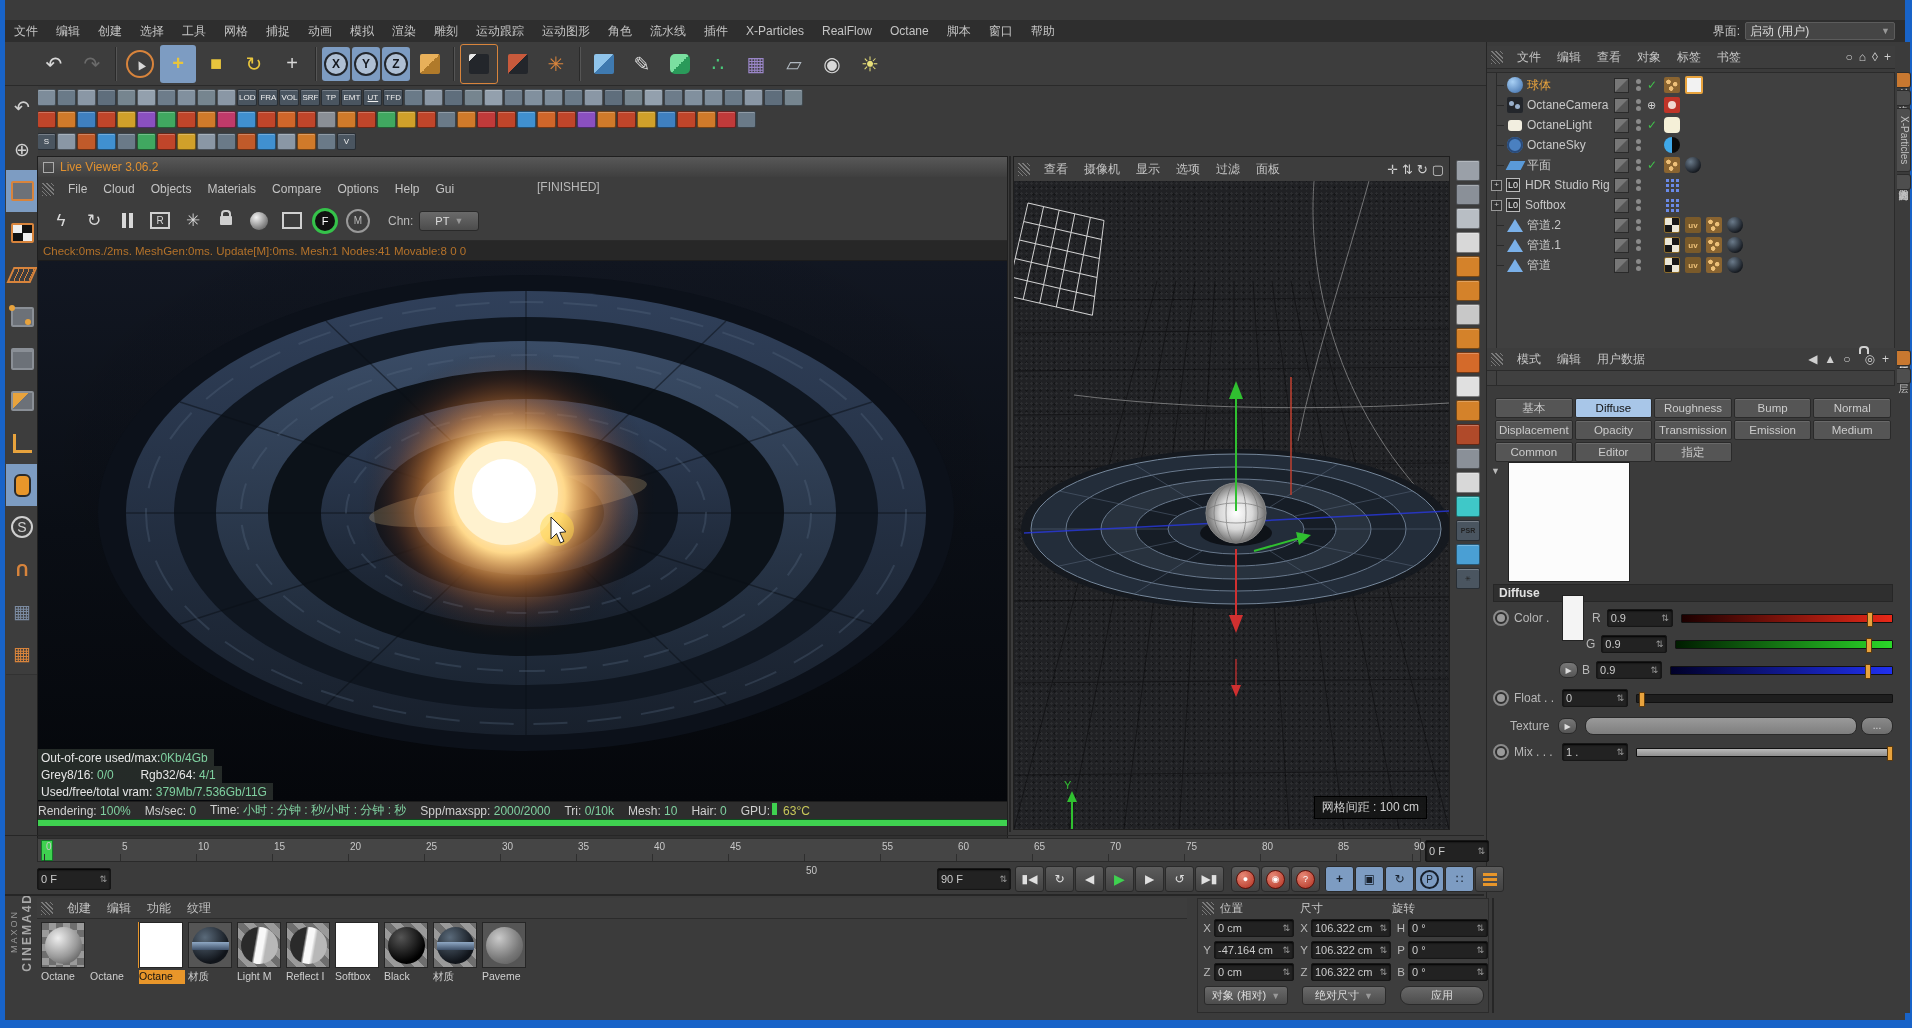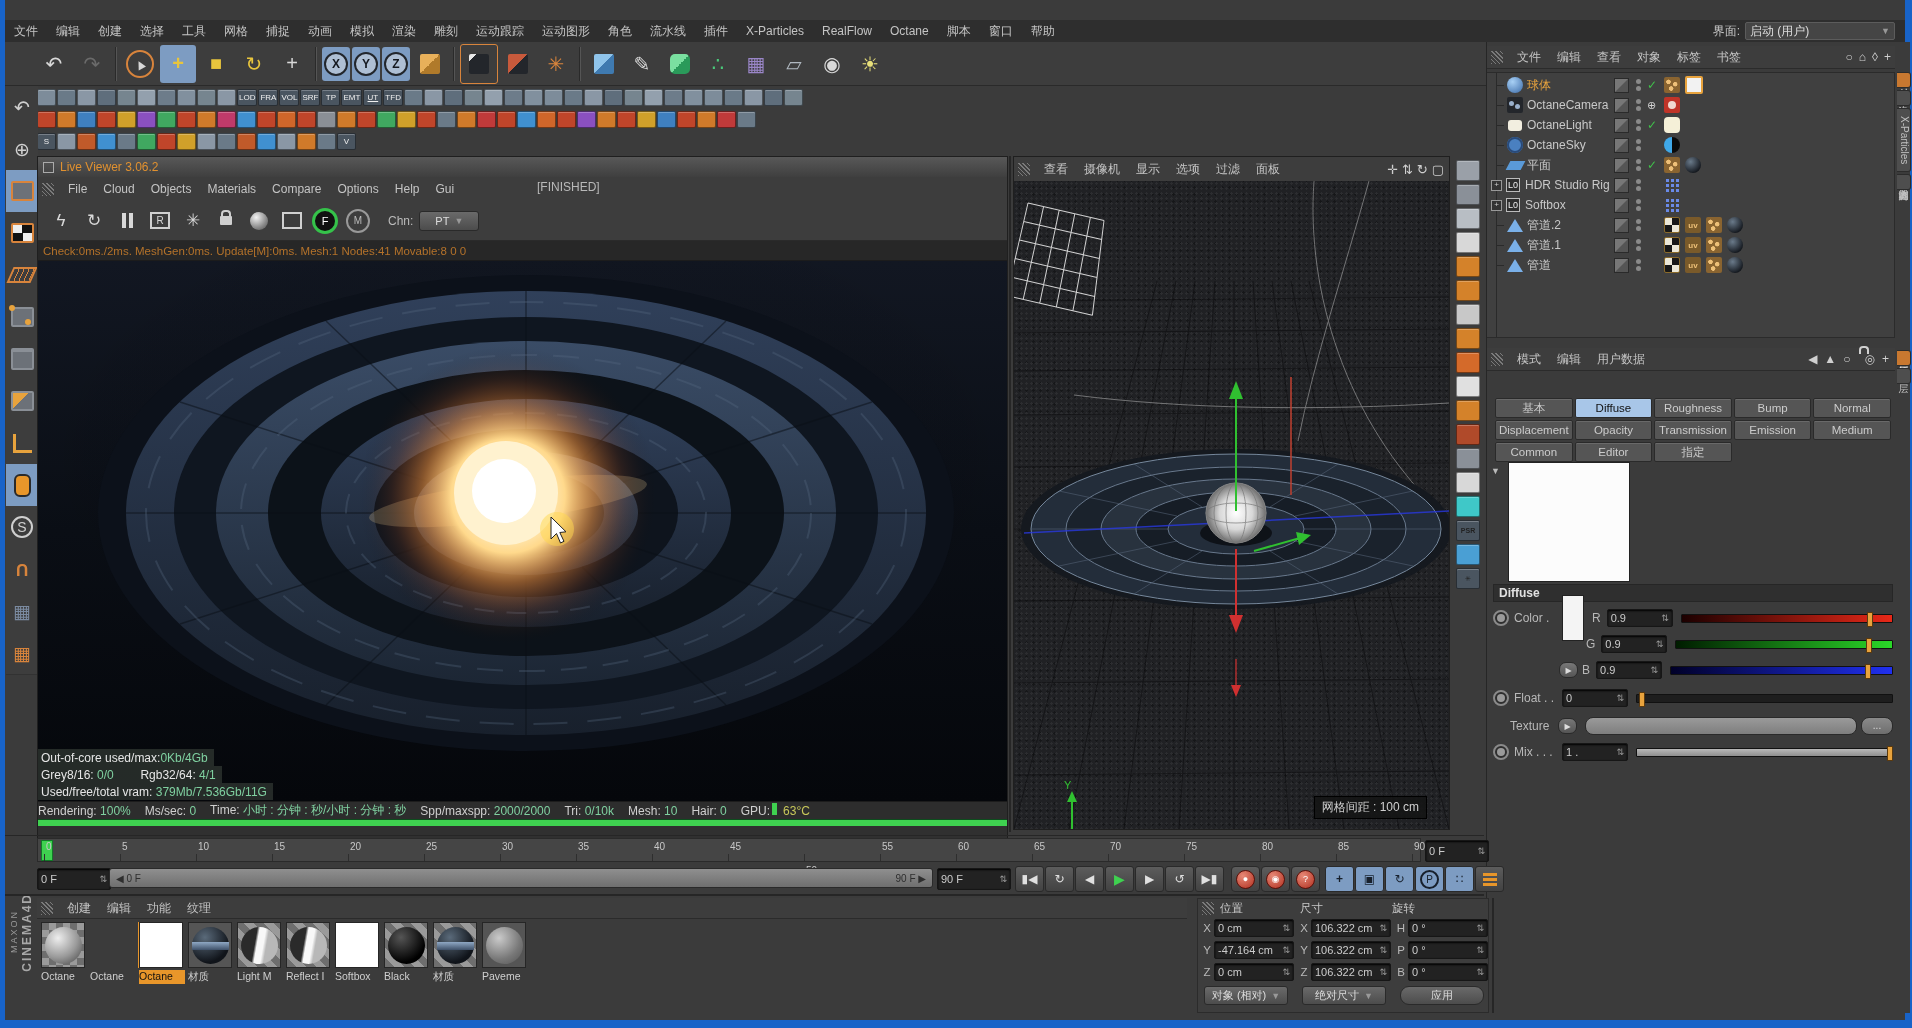--- a/index.html
+++ b/index.html
@@ -92,21 +92,21 @@
   #gridlabel{position:absolute;right:22px;bottom:10px;background:rgba(20,20,20,.85);border:1px solid #000;color:#cfcfcf;font-size:12px;padding:2px 7px;}
   
   #ostrip{left:1448px;top:158px;width:30px;height:672px;display:flex;flex-direction:column;align-items:center;gap:3px;padding-top:2px;box-sizing:border-box;}
   #ostrip .strip-ic{width:24px;min-width:24px;height:21px;font-size:7px;color:#222;font-weight:bold;}
   
   #rp{left:1481px;top:42px;width:424px;height:971px;background:#3b3b3b;border-left:1px solid #262626;box-sizing:border-box;}
   #ommenu{left:0;top:4px;width:408px;height:22px;}
   .vtabs{position:absolute;left:410px;width:14px;display:flex;flex-direction:column;gap:2px;}
   .vtab{writing-mode:vertical-rl;text-orientation:mixed;font-size:10px;color:#c0c0c0;background:#4e4e4e;border:1px solid #2c2c2c;border-left:none;padding:7px 0;text-align:center;border-radius:0 3px 3px 0;}
   .vtab.active{background:#c87830;color:#fff;}
-  #omtree{left:0;top:30px;width:408px;height:266px;background:#404040;border:1px solid #2b2b2b;border-left:none;box-sizing:border-box;overflow:hidden;}
+  #omtree{left:0;top:30px;width:408px;height:314px;background:#404040;border:1px solid #2b2b2b;border-left:none;box-sizing:border-box;overflow:hidden;}
   .orow{position:absolute;left:0;width:406px;height:20px;display:flex;align-items:center;font-size:12px;color:#c8c8c8;}
   .orow .nm{margin-left:4px;}
   .orow.sel .nm{color:#e8a33d;}
   .treeline{position:absolute;left:9px;top:0;width:1px;height:100%;background:#2a2a2a;}
   .stub{width:8px;height:1px;background:#2a2a2a;margin-left:9px;}
   .exp{width:9px;height:9px;border:1px solid #999;background:#333;color:#ccc;font-size:8px;line-height:7px;text-align:center;margin-left:4px;flex:0 0 auto;}
   .oi{width:16px;height:16px;margin-left:3px;flex:0 0 auto;display:flex;align-items:center;justify-content:center;}
   .oi-sphere{border-radius:50%;background:radial-gradient(circle at 35% 30%,#a8d0f5,#3a6aa8);}
   .oi-cam{background:#23262b;border-radius:2px;position:relative;}
   .oi-cam::before{content:'';position:absolute;left:2px;top:4px;width:5px;height:5px;border-radius:50%;background:#9ab0cc;box-shadow:6px 3px 0 #9ab0cc;}
@@ -1070,24 +1070,20 @@
     </div>
   <div id="endfield" class="abs field">
       <span>0 F</span>
       <span class="spin">⇅</span>
     </div>
 
   <div id="curfield" class="abs field">
       <span>0 F</span>
       <span class="spin">⇅</span>
     </div>
-  <div id="scrub" class="abs">
-    <span>◀ 0 F</span>
-    <span>90 F ▶</span>
-  </div>
   <div id="maxfield" class="abs field">
       <span>90 F</span>
       <span class="spin">⇅</span>
     </div>
 
   <div class="pb" style="left:1010px">▮◀</div>
   <div class="pb" style="left:1040px">↻</div>
   <div class="pb" style="left:1070px">◀</div>
   <div class="pb play" style="left:1100px">▶</div>
   <div class="pb" style="left:1130px">▶</div>

